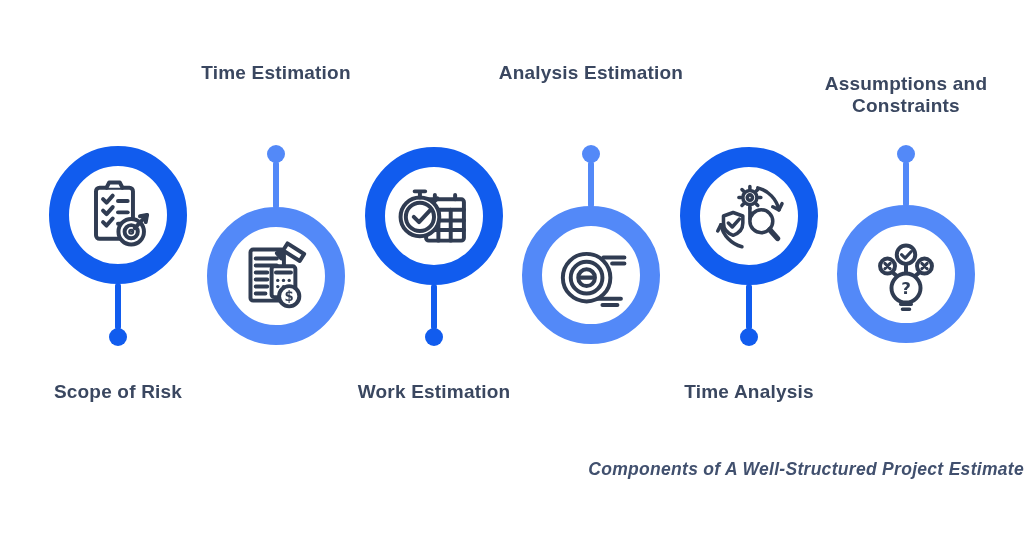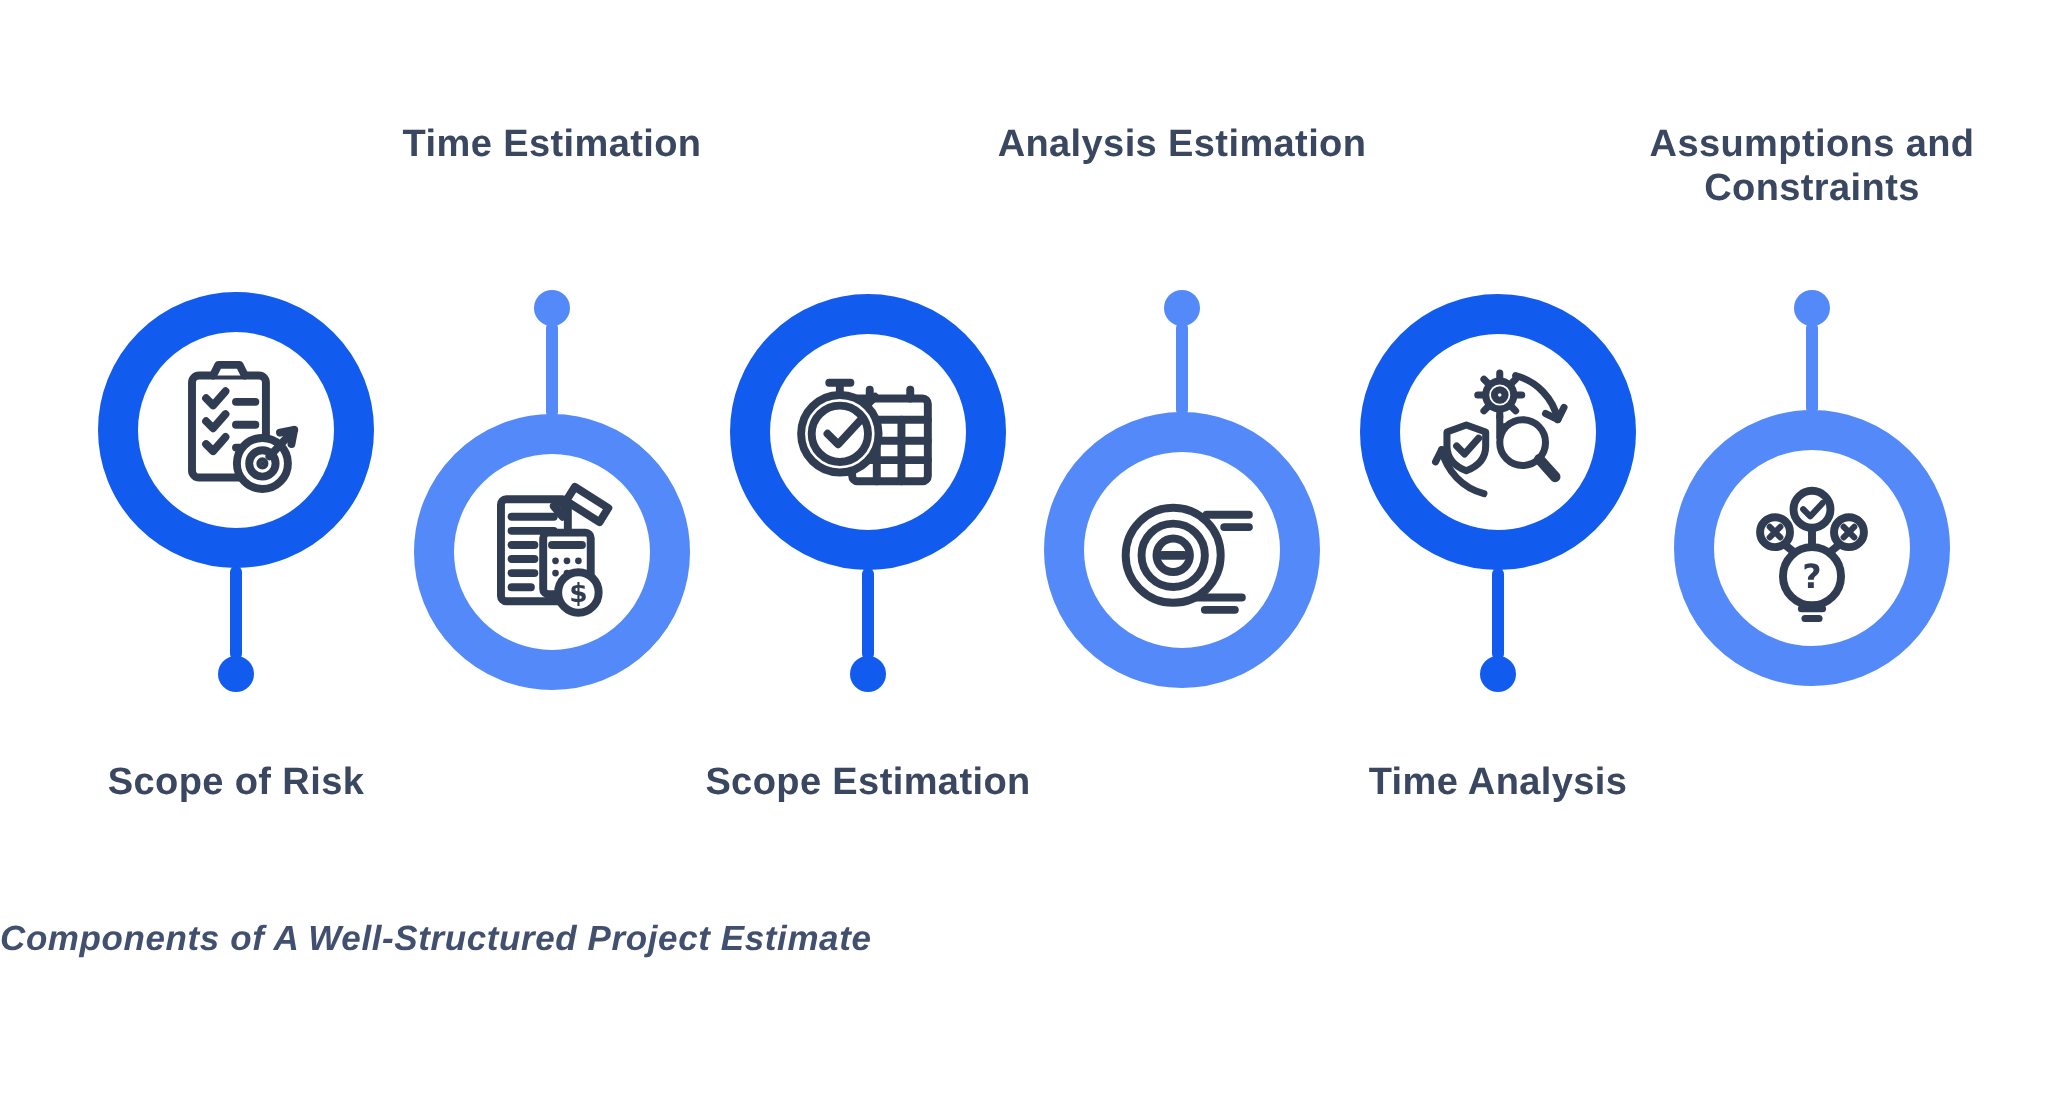--- a/index.html
+++ b/index.html
@@ -31,24 +31,24 @@
   }
   .node-dot.dark{background:var(--dark-blue);}
   .node-dot.light{background:var(--light-blue);}
   .milestone-label{
     position:absolute;width:220px;
     text-align:center;
     font-size:19px;line-height:22px;
     font-weight:800;letter-spacing:.2px;
     color:var(--label-navy);
   }
-  .milestone-label.narrow{width:190px;}
+  .milestone-label.narrow{width:190px;margin-top:11px;}
   .caption{
     position:absolute;left:0;right:0;top:459px;
-    text-align:left;
+    text-align:right;
     font-size:17.5px;font-style:italic;font-weight:700;
     letter-spacing:.3px;
     color:var(--caption-navy);
   }
 </style>
 </head>
 <body>
 
 <div class="canvas">
 
@@ -116,21 +116,21 @@
           <circle cx="34" cy="51" r="22" fill="#ffffff"></circle>
           <circle cx="34" cy="51" r="16"></circle>
           <path d="M27 51 l6 6 13 -14"></path>
           <path d="M34 29 v-5 M28 22 h12"></path>
           <path d="M50 34 l4 -4"></path>
         </g>
       </svg>
     </div>
     <div class="connector dark" style="left:431px;top:284px;height:46px;"></div>
     <div class="node-dot dark" style="left:425px;top:328px;"></div>
-    <div class="milestone-label" style="left:324px;top:381px;">Scope Estimation</div>
+    <div class="milestone-label" style="left:324px;top:381px;">Work Estimation</div>
   </div>
 
   <div>
     <div class="milestone-label" style="left:481px;top:62px;">Analysis Estimation</div>
     <div class="node-dot light" style="left:582px;top:145px;"></div>
     <div class="connector light" style="left:588px;top:161px;height:47px;"></div>
     <div class="ring light" style="left:522px;top:206px;">
       <svg viewBox="0 0 100 100">
         <g fill="none" stroke="currentColor" stroke-width="4.5" stroke-linecap="round" stroke-linejoin="round">
           <path d="M64 30 h24 M74 37 h14"></path>

